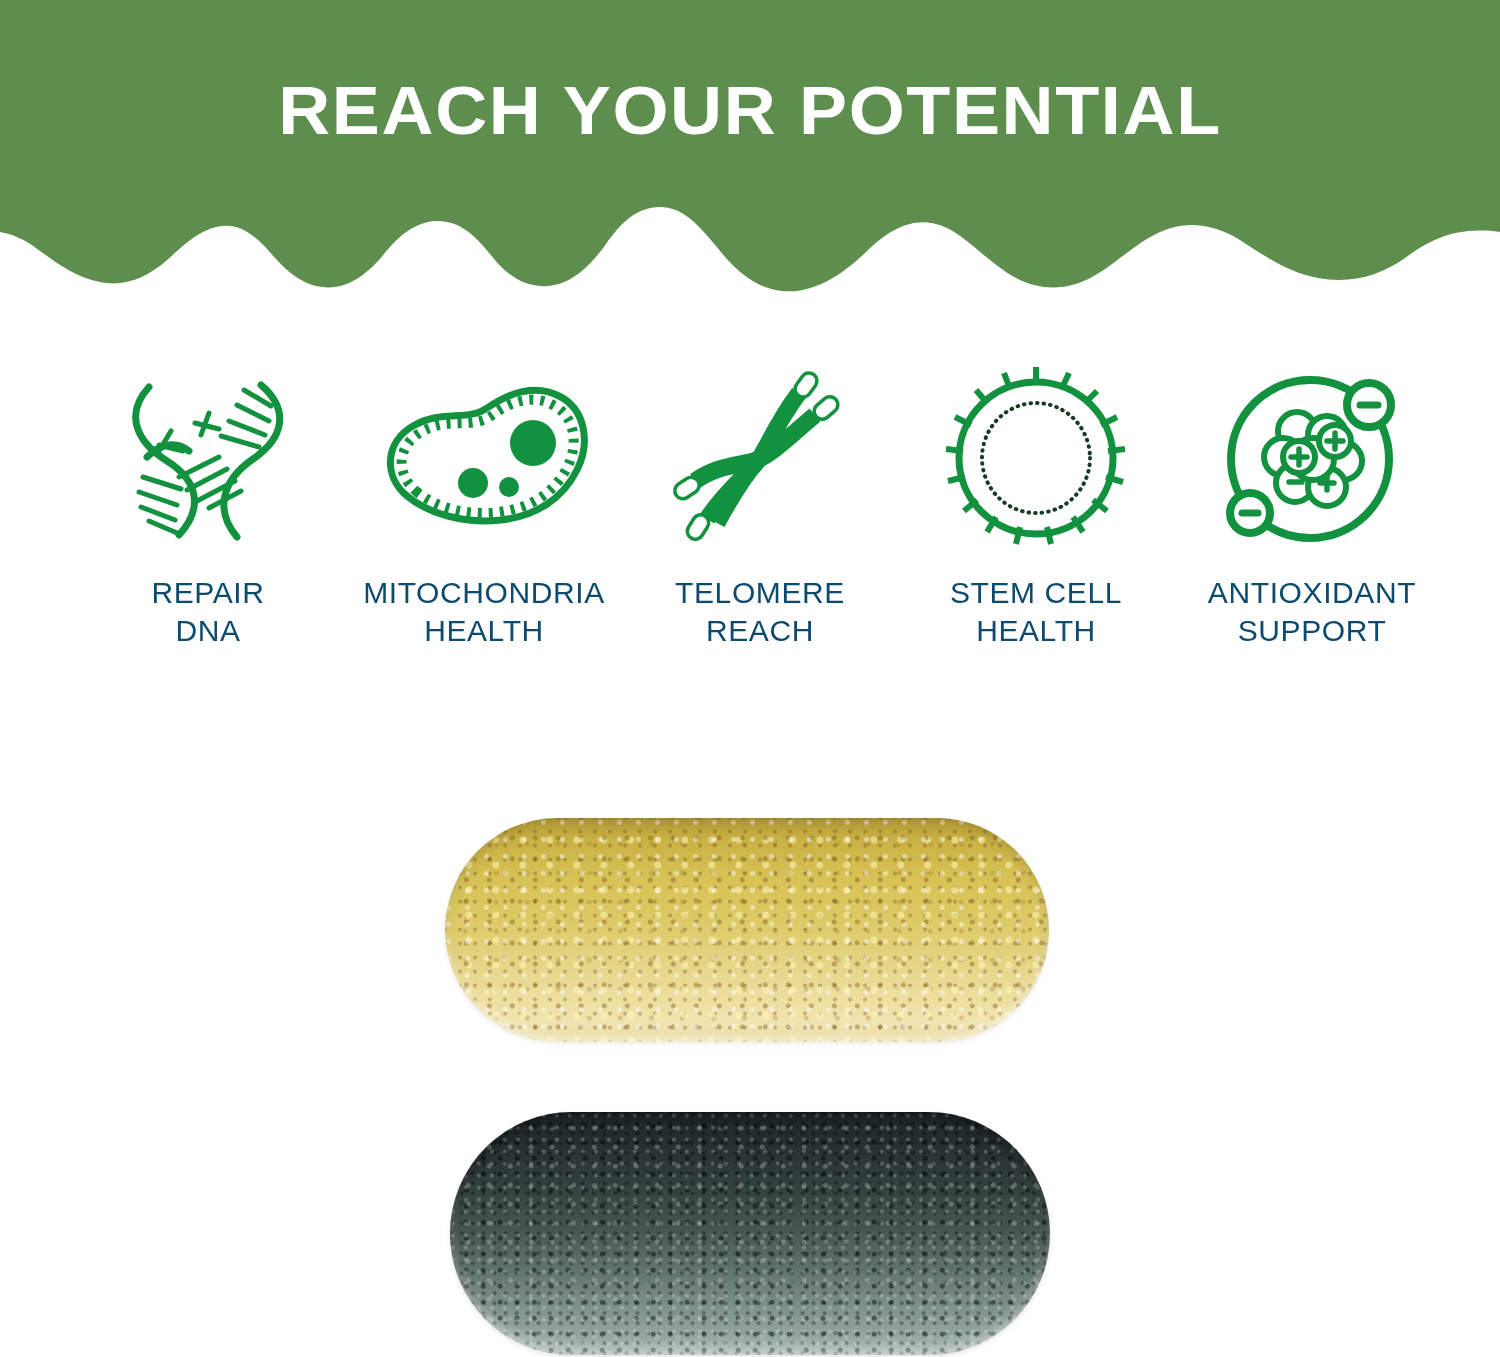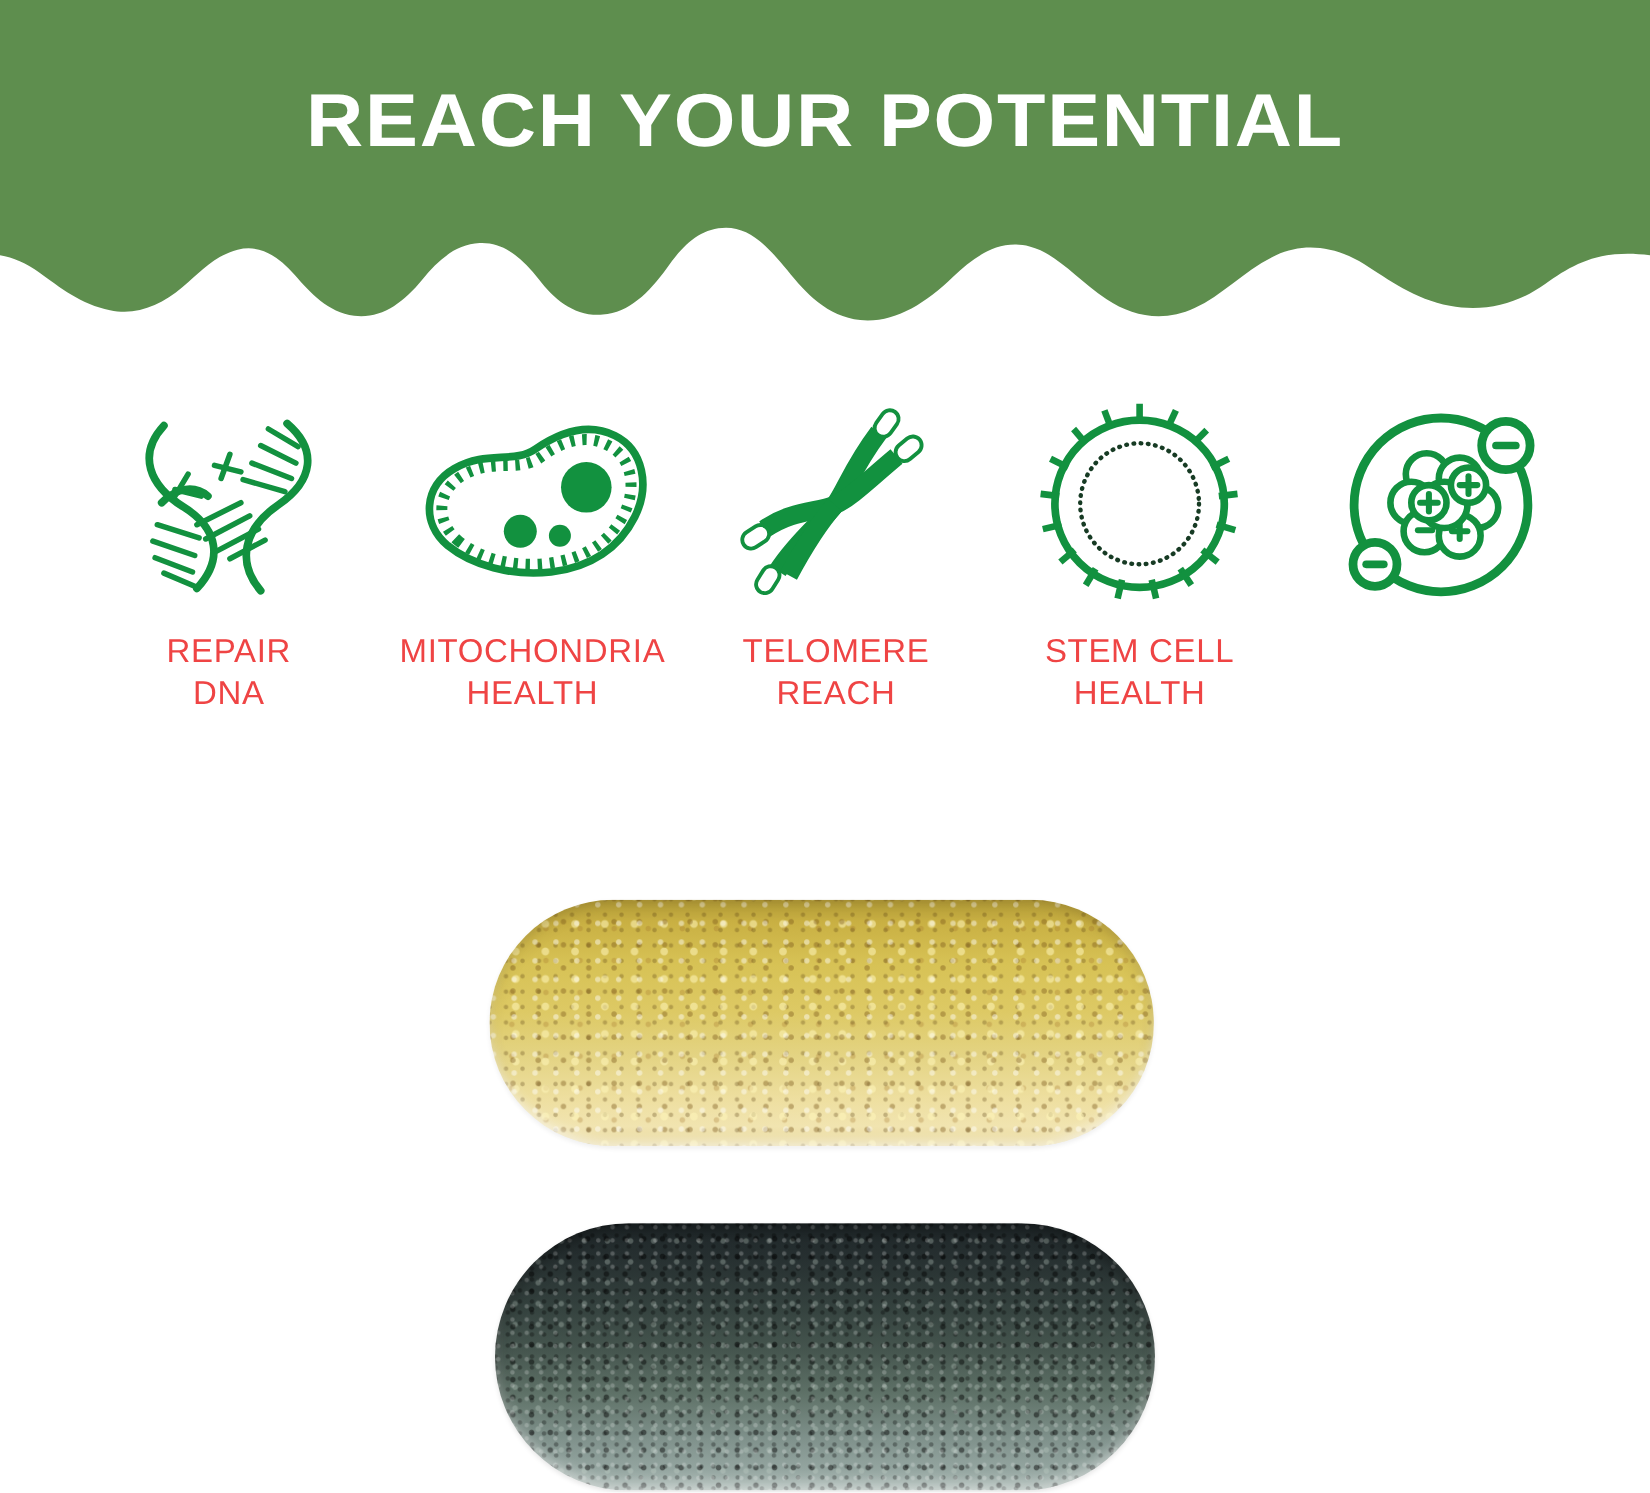--- a/index.html
+++ b/index.html
@@ -68,21 +68,21 @@
   .benefit-icon {
     height: 200px;
     display: flex;
     align-items: center;
     justify-content: center;
   }
   .benefit-icon svg { display: block; }
   .benefit-label {
     margin-top: 14px;
     text-align: center;
-    color: #ef4444;
+    color: #0c4a6e;
     font-family: "Liberation Sans", sans-serif;
     font-weight: 400;
     font-size: 30px;
     line-height: 1.25;
     letter-spacing: 0.6px;
     white-space: pre-line;
   }
 
   
   #pill-yellow {
@@ -314,20 +314,22 @@
             <line x1="74" y1="92" x2="90" y2="92"></line>
               <line x1="82" y1="84" x2="82" y2="100"></line>
             <line x1="110" y1="76" x2="126" y2="76"></line>
               <line x1="118" y1="68" x2="118" y2="84"></line>
             <line x1="103" y1="118" x2="117" y2="118"></line>
               <line x1="110" y1="111" x2="110" y2="125"></line>
             <line x1="72" y1="117" x2="85" y2="117"></line>
           </g>
         </svg>
       </div>
+      <div class="benefit-label">ANTIOXIDANT
+SUPPORT</div>
     </div>
 
   </div>
 
   <div id="pill-yellow"></div>
   <div id="pill-dark"></div>
 
 </div>
 
 </body></html>

